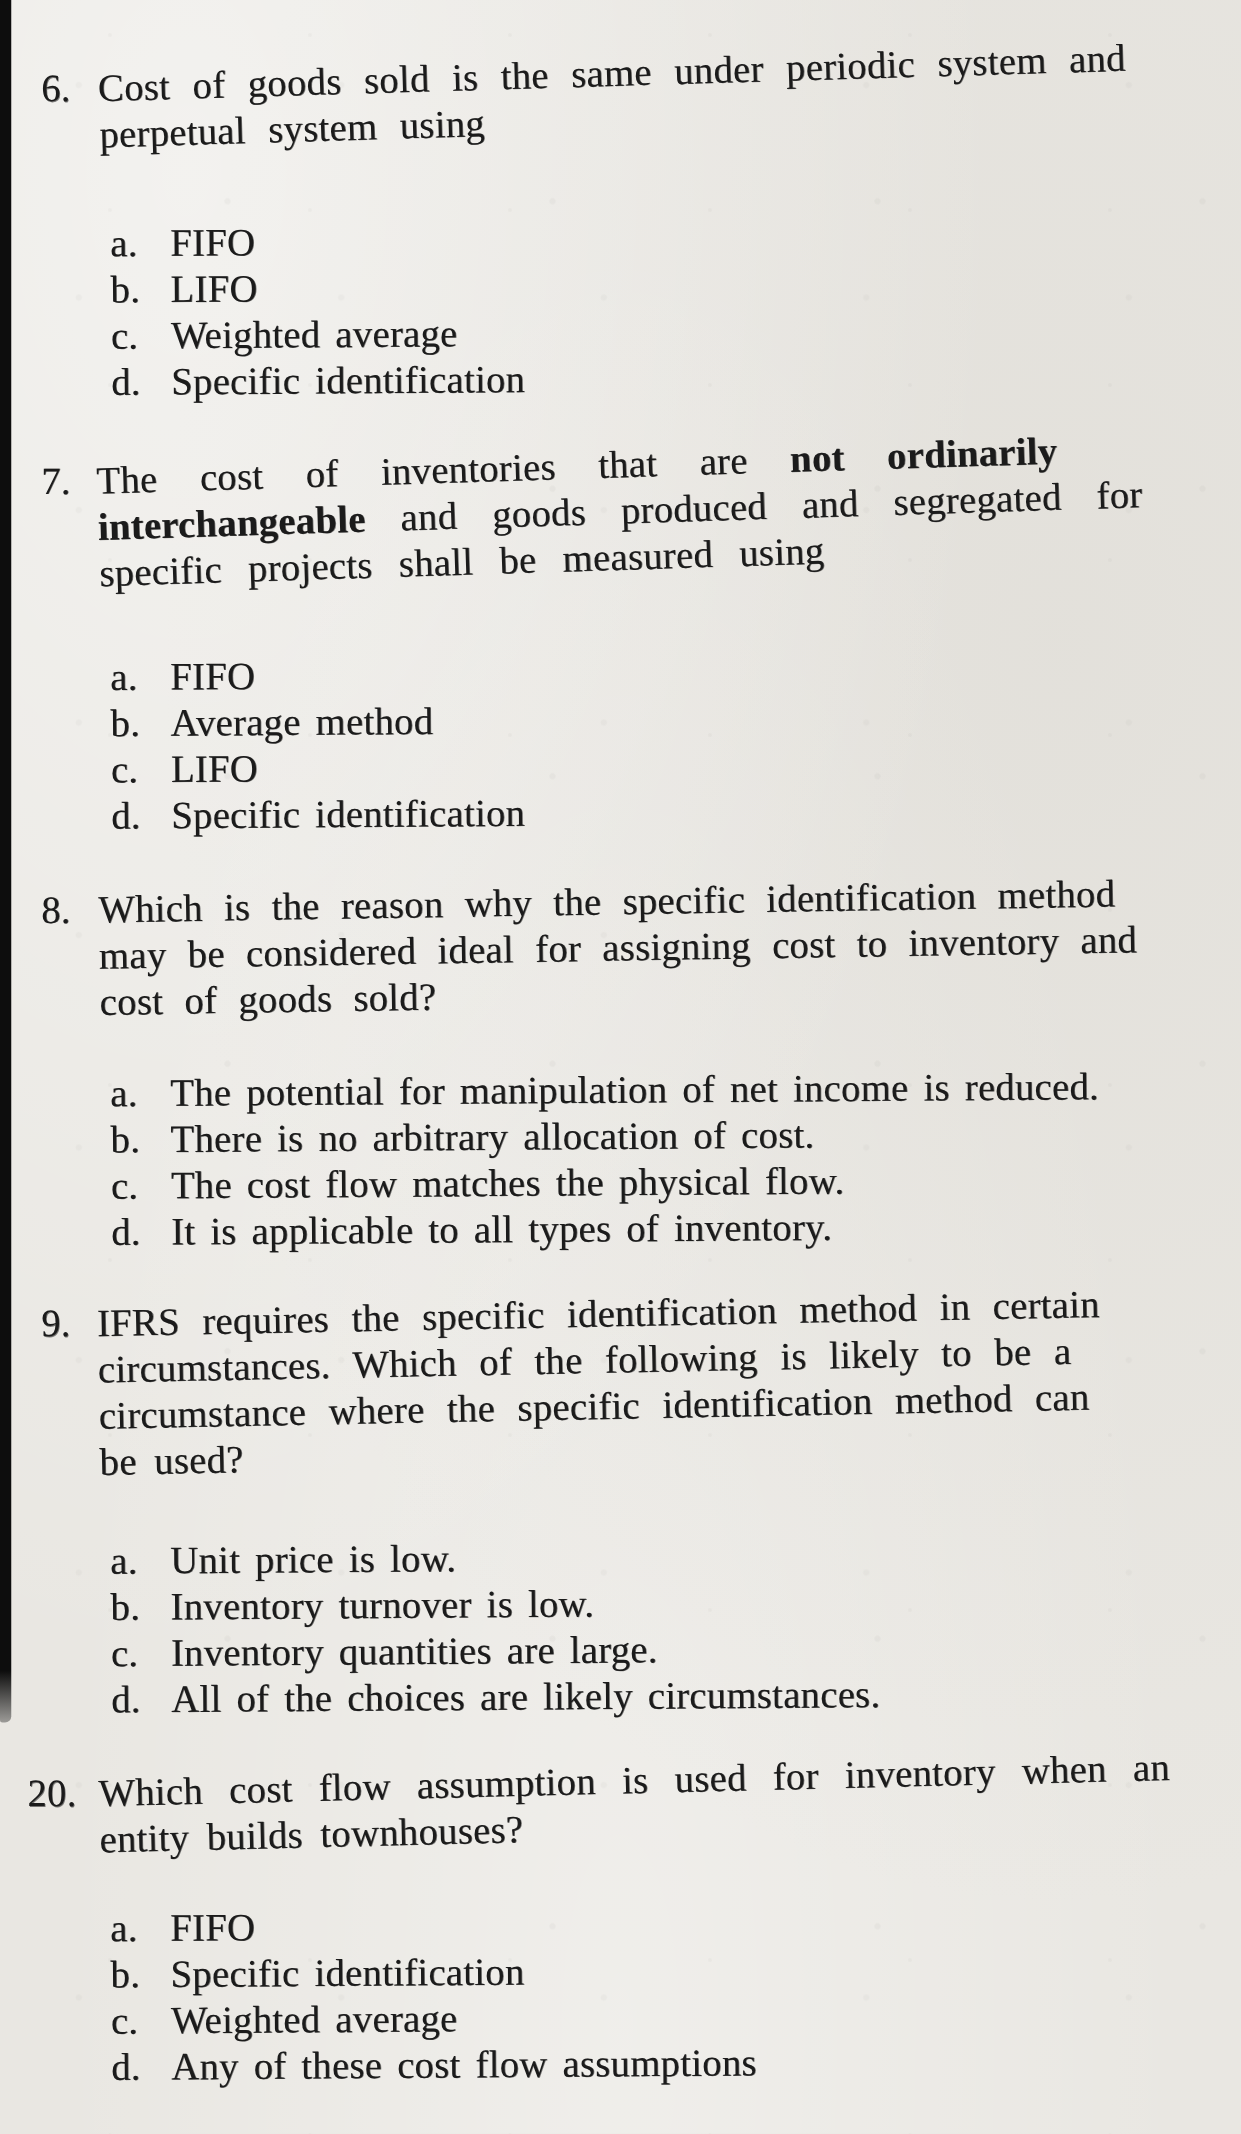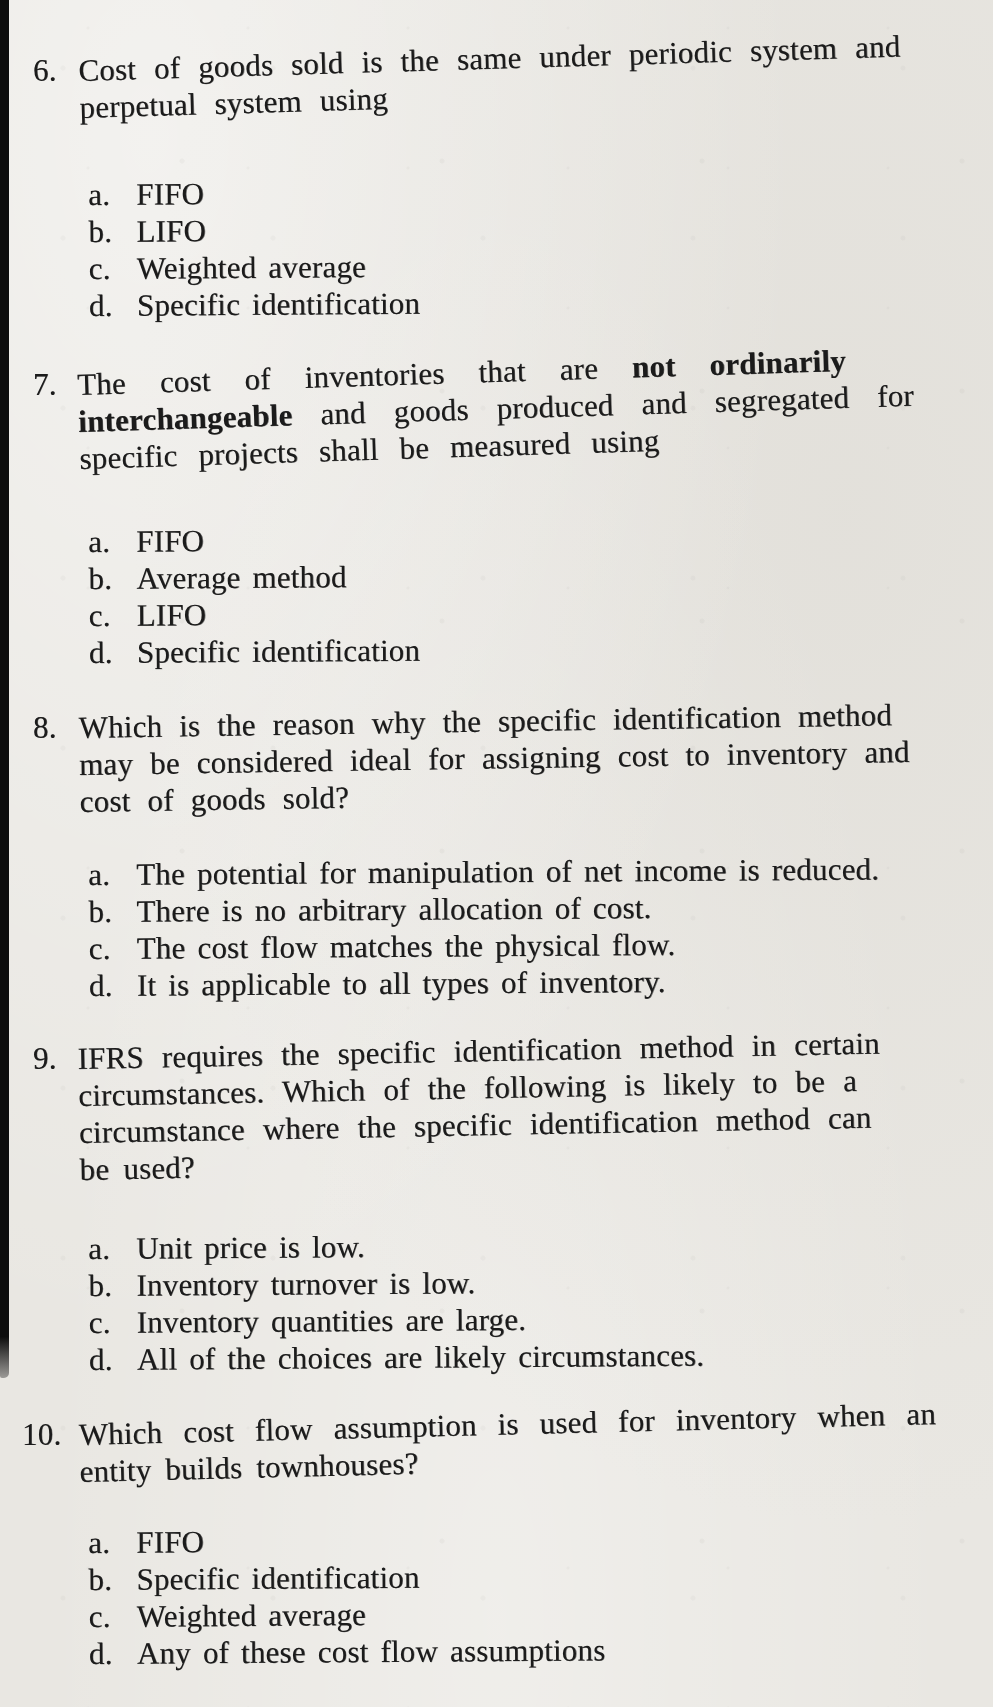--- a/index.html
+++ b/index.html
@@ -204,21 +204,21 @@
         <span class="otext">Inventory quantities are large.</span>
       </div>
       <div class="opt">
         <span class="letter">d.</span>
         <span class="otext">All of the choices are likely circumstances.</span>
       </div>
     </div>
   </div>
 
   <div class="q q10">
-    <span class="qnum">10.</span>
+    <span class="qnum">20.</span>
     <div class="qlines">
       <div class="qline ws13"><span>Which cost flow assumption is used for inventory when an</span></div>
       <div class="qline ws6"><span>entity builds townhouses?</span></div>
     </div>
     <div class="opts">
       <div class="opt">
         <span class="letter">a.</span>
         <span class="otext">FIFO</span>
       </div>
       <div class="opt">

